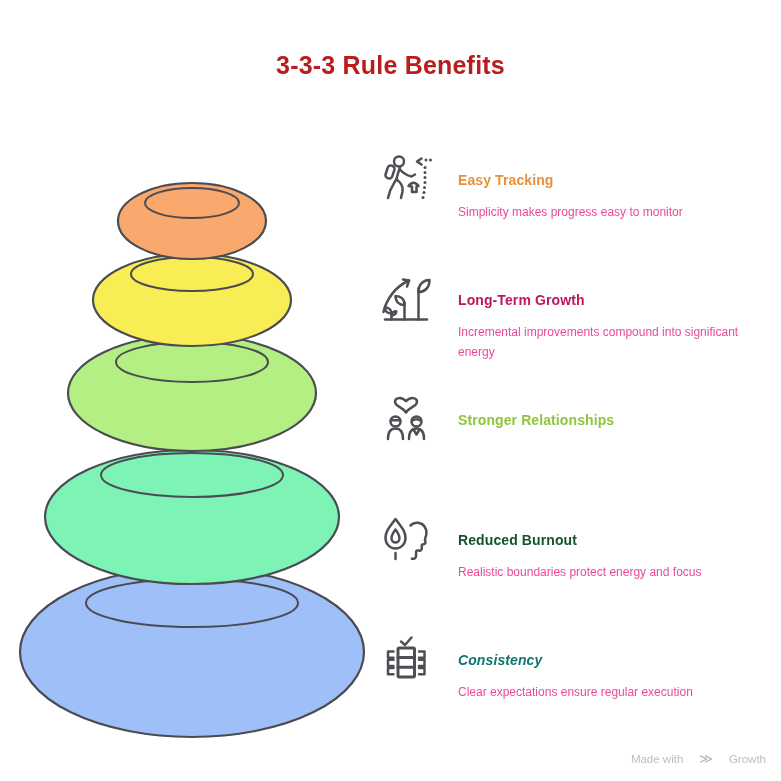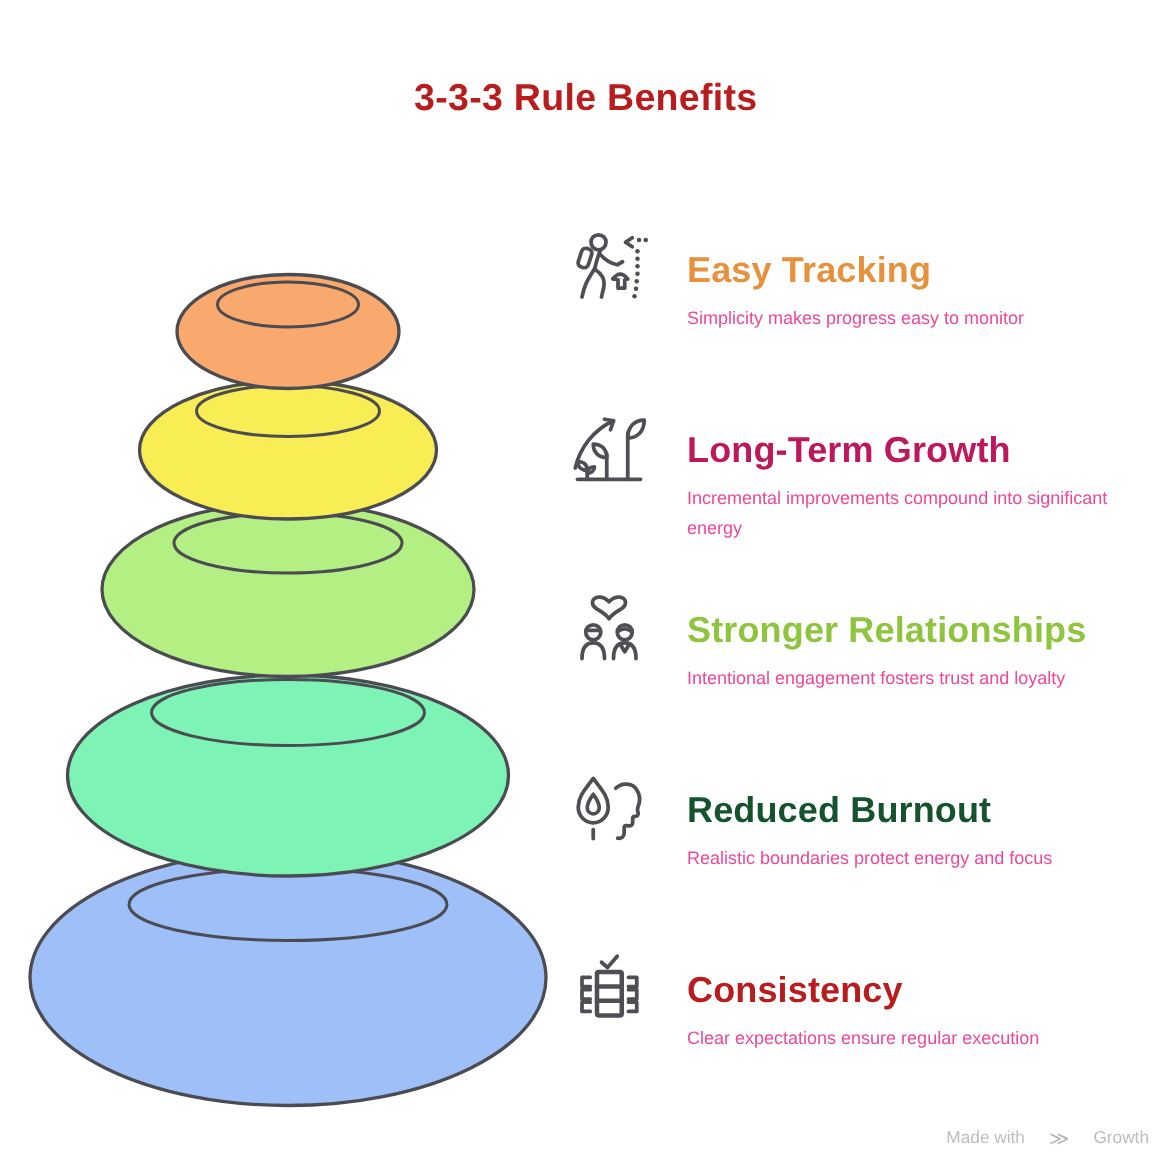--- a/index.html
+++ b/index.html
@@ -53,21 +53,21 @@
   }
   .icon-stroke.thick { stroke-width: 3; }
   .icon-dot { fill: #4E4E54; stroke: none; }
 
   .benefit-text {
     margin-left: 24px;
     padding-top: 17px;
     width: 292px;
   }
   .benefit-title {
-    font-size: 24px;
+    font-size: 14px;
     font-weight: 700;
     line-height: 27px;
     letter-spacing: 0.1px;
   }
   .benefit-desc {
     margin-top: 8px;
     font-size: 12px;
     line-height: 20px;
     color: #ec4899;
   }
@@ -177,21 +177,20 @@
         <path d="M10 47 C10 39.5 13 36.5 17.5 36.5 C22 36.5 25 39.5 25 47"></path>
         <circle cx="38.5" cy="29.5" r="5"></circle>
         <path d="M34.2 28.8 Q38.5 25.6 42.8 28.8"></path>
         <path d="M31 47 C31 39.5 34 36.5 38.5 36.5 C43 36.5 46 39.5 46 47"></path>
         <path d="M35.5 37.5 L38.5 42.5 L41.5 37.5"></path>
       </g>
     </svg>
   </div>
   <div class="benefit-text">
     <div class="benefit-title" style="color: rgb(143, 196, 63);">Stronger Relationships</div>
-    <div class="benefit-desc">Intentional engagement fosters trust and loyalty</div>
   </div>
 </div>
 
 <div class="benefit-row r3">
   <div class="benefit-icon">
     <svg viewBox="0 0 56 56">
       <g class="icon-stroke">
         <path d="M17.5 7 C11 15.5 7.5 19.5 7.5 26 C7.5 32 12 36.5 17.5 36.5 C23 36.5 27.5 32 27.5 26 C27.5 19.5 24 15.5 17.5 7 Z"></path>
         <path d="M17.5 17.5 C14.5 21.5 13.5 23.5 13.5 26.3 C13.5 28.8 15.3 30.5 17.5 30.5 C19.7 30.5 21.5 28.8 21.5 26.3 C21.5 23.5 20.5 21.5 17.5 17.5 Z"></path>
         <path d="M17.5 41 V47"></path>
@@ -218,21 +217,21 @@
         <path d="M41 36.1 H46.5 V42.3 H41"></path>
       </g>
       <g class="icon-stroke thick">
         <rect x="20" y="16" width="16.5" height="29" rx="1.2"></rect>
         <path d="M20 25.6 H36.5"></path>
         <path d="M20 35.2 H36.5"></path>
       </g>
     </svg>
   </div>
   <div class="benefit-text">
-    <div class="benefit-title" style="color: #b91c1c;">Consistency</div>
+    <div class="benefit-title" style="color: #0f766e; font-style: italic;">Consistency</div>
     <div class="benefit-desc">Clear expectations ensure regular execution</div>
   </div>
 </div>
 
 <div class="footer" style="color: rgb(189, 189, 189);">
   <span>Made with</span>
   <span class="logo-glyph">≫</span>
   <span>Growth</span>
 </div>
 

